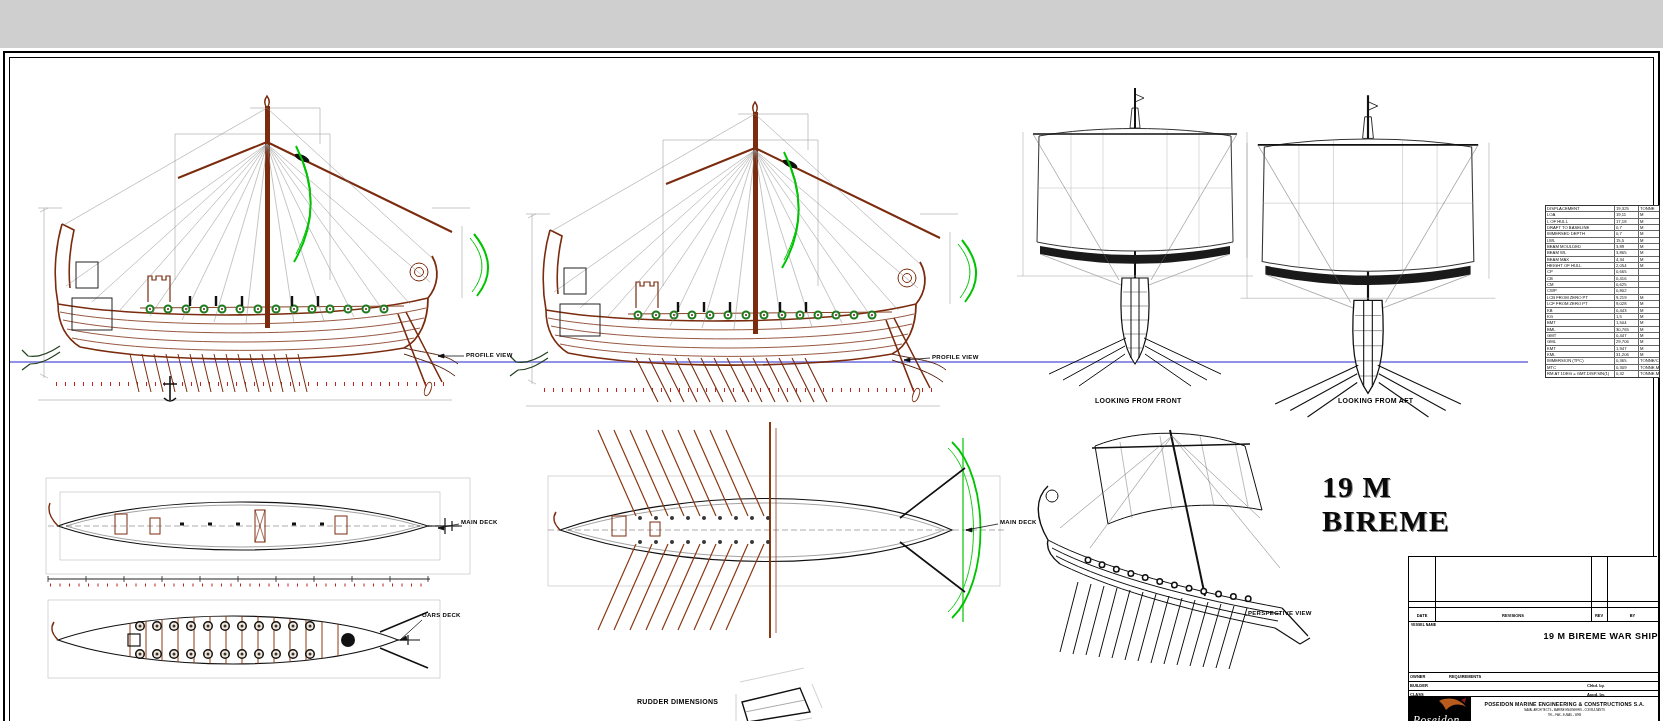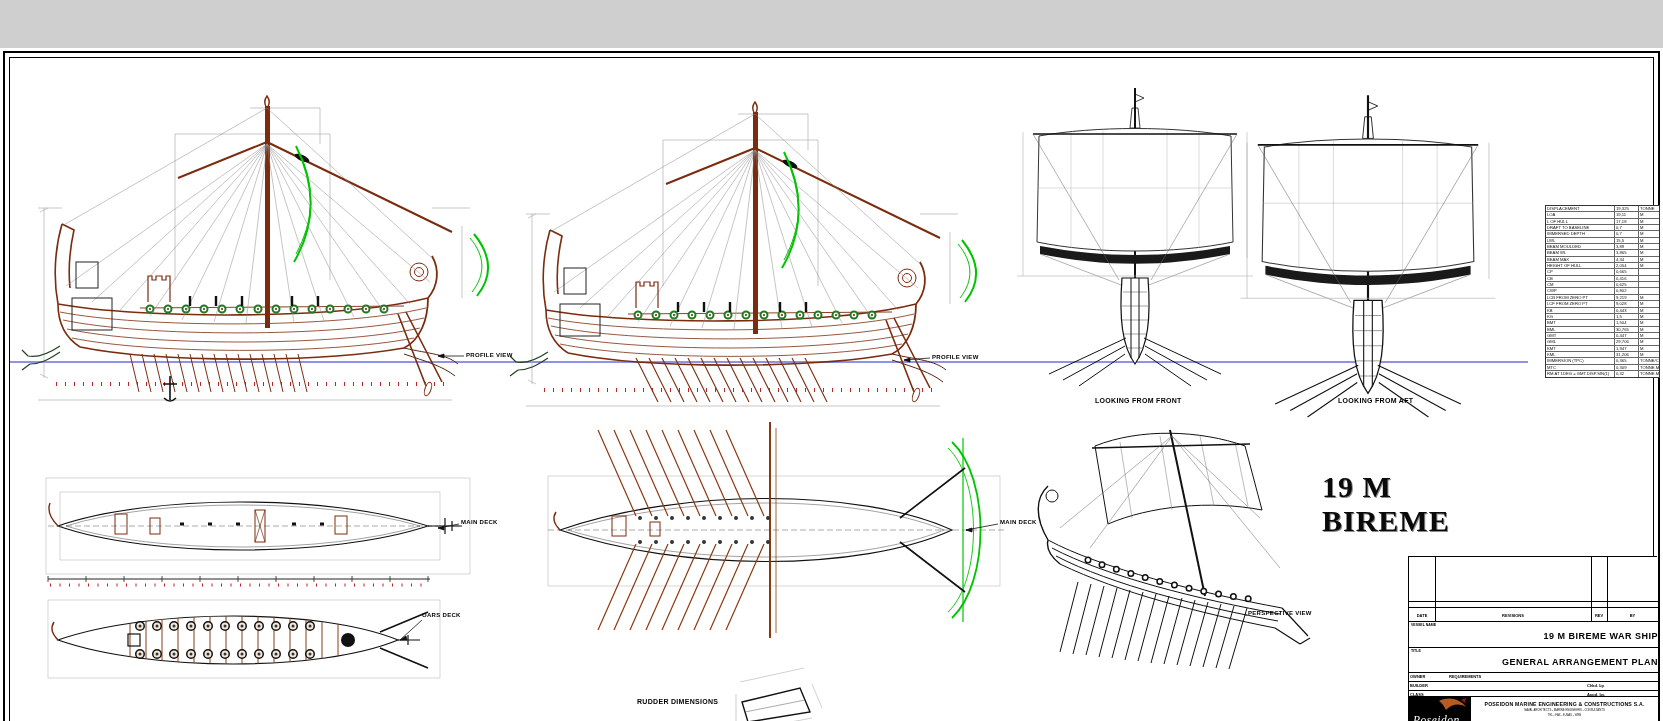--- a/index.html
+++ b/index.html
@@ -406,24 +406,20 @@
       <div class="tb-h tb-abs" style="left:26px;top:56px;width:156px;">REVISIONS</div>
       <div class="tb-h tb-abs" style="left:182px;top:56px;width:16px;">REV</div>
       <div class="tb-h tb-abs" style="left:198px;top:56px;width:51px;">BY</div>
     </div>
 
     <div class="tb-abs" style="left:0;top:64px;width:249px;height:26px;border-top:1.5px solid #000;">
       <div class="tb-lab" style="position:absolute;left:2px;top:1px;">VESSEL NAME</div>
       <div class="tb-big" style="position:absolute;left:0;right:0;top:9px;">19 M BIREME WAR SHIP</div>
     </div>
 
-    <div class="tb-abs" style="left:0;top:90px;width:249px;height:25px;border-top:1.5px solid #000;">
-      <div class="tb-lab" style="position:absolute;left:2px;top:1px;">TITLE</div>
-      <div class="tb-big" style="position:absolute;left:0;right:0;top:9px;">GENERAL ARRANGEMENT PLAN</div>
-    </div>
 
     <div class="tb-abs" style="left:0;top:115px;width:249px;height:24px;border-top:1.5px solid #000;">
       <div class="info-row">
         <span class="info-lab">OWNER</span>
         <span class="info-val">REQUIREMENTS</span>
         <span class="info-right"></span>
       </div>
       <div class="info-row">
         <span class="info-lab">BUILDER</span>
         <span class="info-val"></span>

